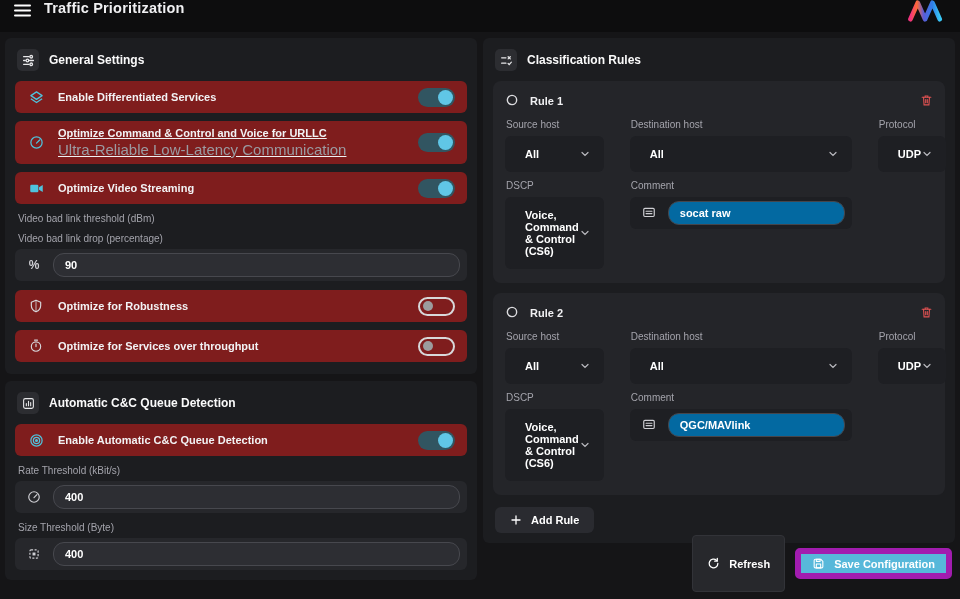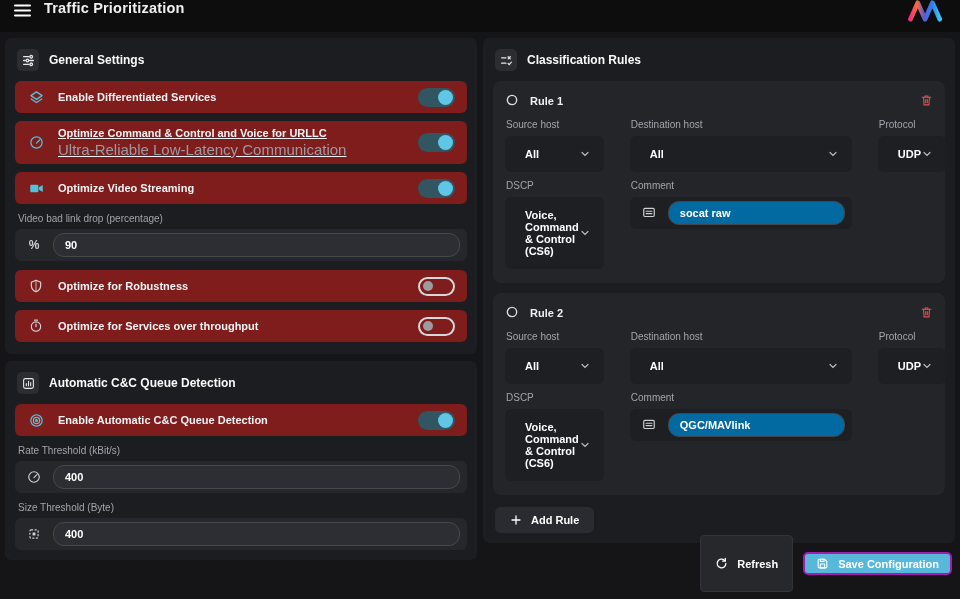--- a/index.html
+++ b/index.html
@@ -58,21 +58,21 @@
   .rule .input-row { background:#1e1f23; }
   .rule .pill { background:#0369a1; border-color:#45464c; }
 
   .add-rule { display:inline-flex; align-items:center; gap:9px; background:#2a2b30; border-radius:6px;
     padding:7px 15px; font-size:11px; font-weight:700; color:#fff; cursor:pointer; margin:2px 0 0 2px; }
 
   
   .footer { position:absolute; right:8px; bottom:7px; display:flex; gap:10px; align-items:center; }
   .btn-refresh { display:flex; align-items:center; gap:9px; background:#27282c; border:1px solid #323338;
     border-radius:4px; padding:21px 14px; font-size:11px; font-weight:700; color:#fff; cursor:pointer; }
-  .btn-save { display:flex; align-items:center; gap:9px; background:#57b8da; border:2px solid #a21caf;
+  .btn-save { display:flex; align-items:center; gap:9px; background:#57b8da; border:6px solid #a21caf;
     border-radius:5px; padding:3px 11px; font-size:11px; font-weight:700; color:#fff; cursor:pointer; }
 
   svg { display:block; }
 </style>
 </head>
 <body>
 
 <div class="topbar">
   <div class="menu-btn">
     <svg width="17" height="13" viewBox="0 0 17 13">
@@ -159,20 +159,21 @@
               <path d="M16 10 L22 6.5 V17.5 L16 14 Z"></path>
             </svg>
         </span>
         <span class="setting-label">Optimize Video Streaming</span>
         <span class="spacer"></span>
         <span class="toggle on">
             <span class="knob"></span>
           </span>
       </div>
 
+      <div class="field-label">Video bad link threshold (dBm)</div>
 
       <div class="field-label">Video bad link drop (percentage)</div>
       <div class="input-row" style="margin-bottom:9px;">
         <span class="input-icon" style="font-size:12px;font-weight:700;">%</span>
         <input class="pill" value="90" style="">
       </div>
 
       <div class="setting-row">
         <span class="row-icon gray-ic">
           <svg width="14" height="14" viewBox="0 0 24 24" fill="none" stroke="currentColor" stroke-width="2" stroke-linejoin="round">

